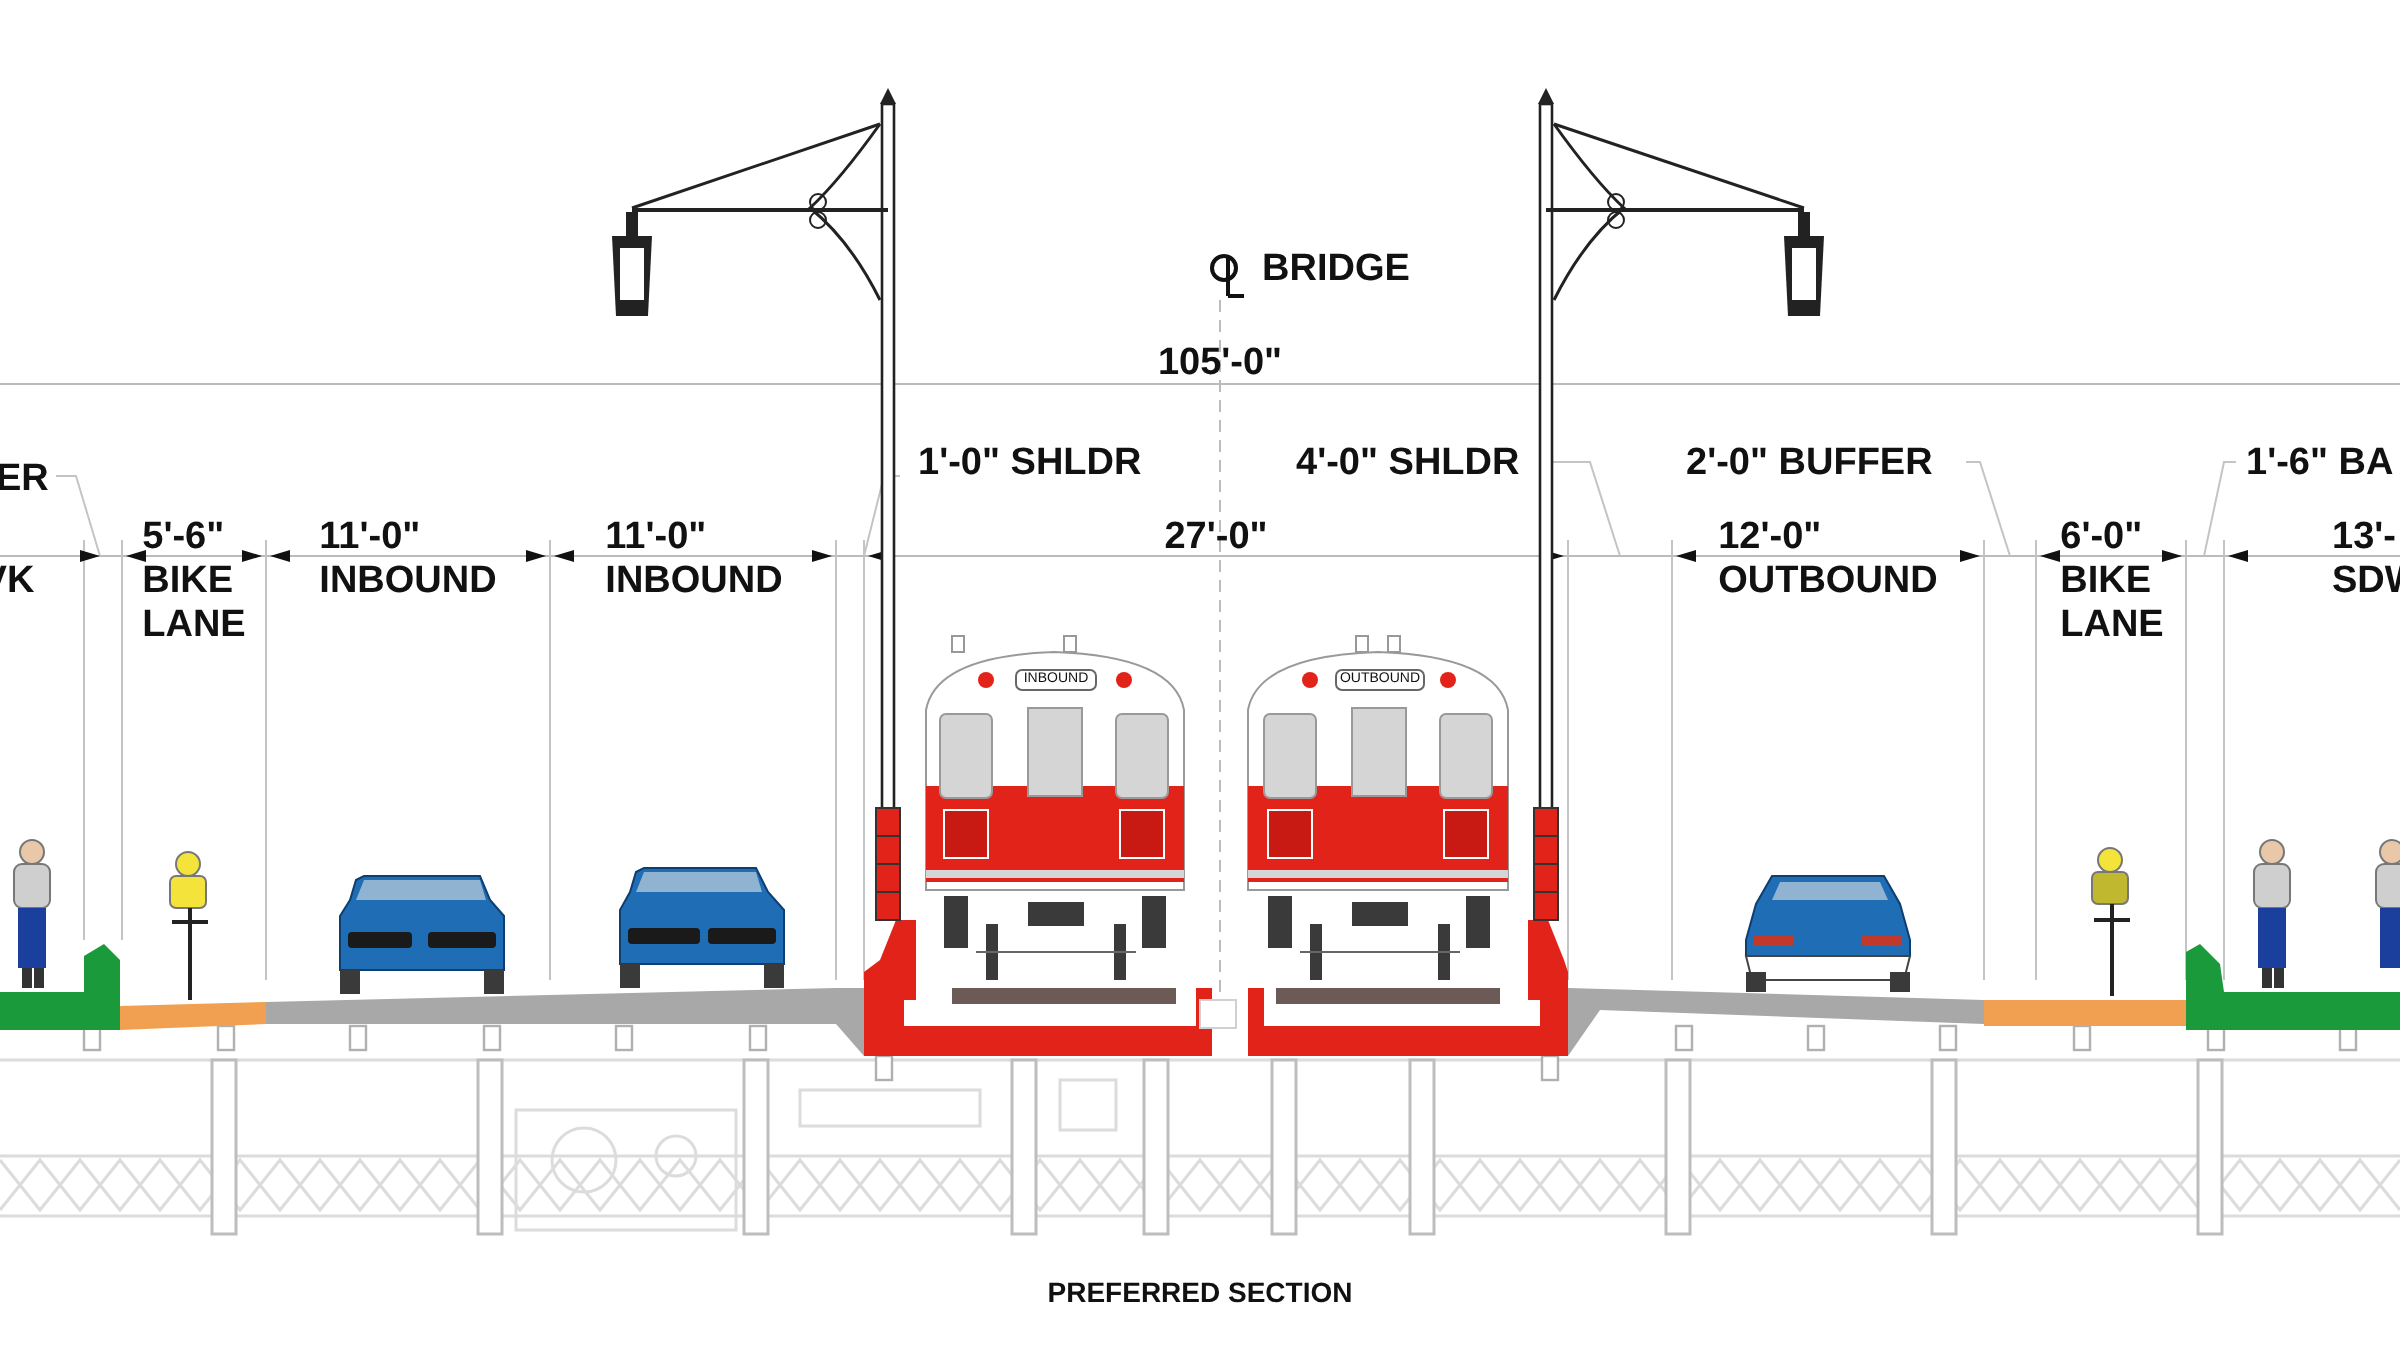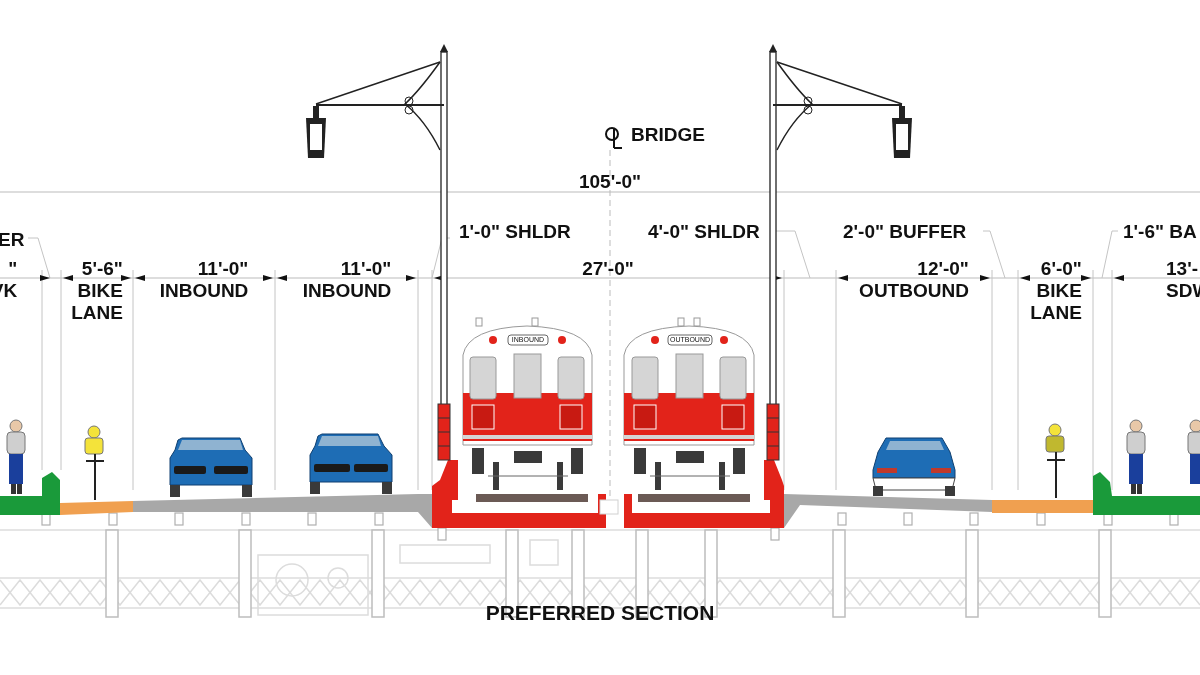--- a/index.html
+++ b/index.html
@@ -1,18 +1,18 @@
 <!DOCTYPE html>
 <html><head>
 <meta charset="utf-8">
 <style>
   html,body{margin:0;padding:0;background:#fff;}
   body{width:1200px;height:675px;overflow:hidden;position:relative;font-family:"Liberation Sans",sans-serif;}
   svg{position:absolute;left:0;top:0;}
-  .lbl{position:absolute;font-family:"Liberation Sans",sans-serif;font-weight:bold;color:#111;font-size:19px;line-height:22px;text-align:right;white-space:nowrap;}
+  .lbl{position:absolute;font-family:"Liberation Sans",sans-serif;font-weight:bold;color:#111;font-size:19px;line-height:22px;text-align:left;white-space:nowrap;}
   .lbl.stack{white-space:normal;}
   .lbl.stack span{display:block;}
   .dim{transform:translateX(-50%);}
 </style>
 </head>
 <body>
 
 <svg width="1200" height="675" viewBox="0 0 1200 675">
 
   <line x1="0" y1="192" x2="1200" y2="192" stroke="#bbb" stroke-width="1"></line>
@@ -295,13 +295,13 @@
   <span>LANE</span>
 </div>
 <div class="lbl stack" style="left:1166px;top:258px;text-align:left;">
   <span>13'-</span>
   <span>SDW</span>
 </div>
 
 <div class="lbl dim" style="left:528px;top:335px;font-size:7px;line-height:10px;font-weight:normal;">INBOUND</div>
 <div class="lbl dim" style="left:690px;top:335px;font-size:7px;line-height:10px;font-weight:normal;">OUTBOUND</div>
 
-<div class="lbl dim" style="left:600px;top:602px;font-size:21px;">PREFERRED SECTION</div>
+<div class="lbl dim" style="left:600px;top:635px;font-size:14px;">PREFERRED SECTION</div>
 
 </body></html>

